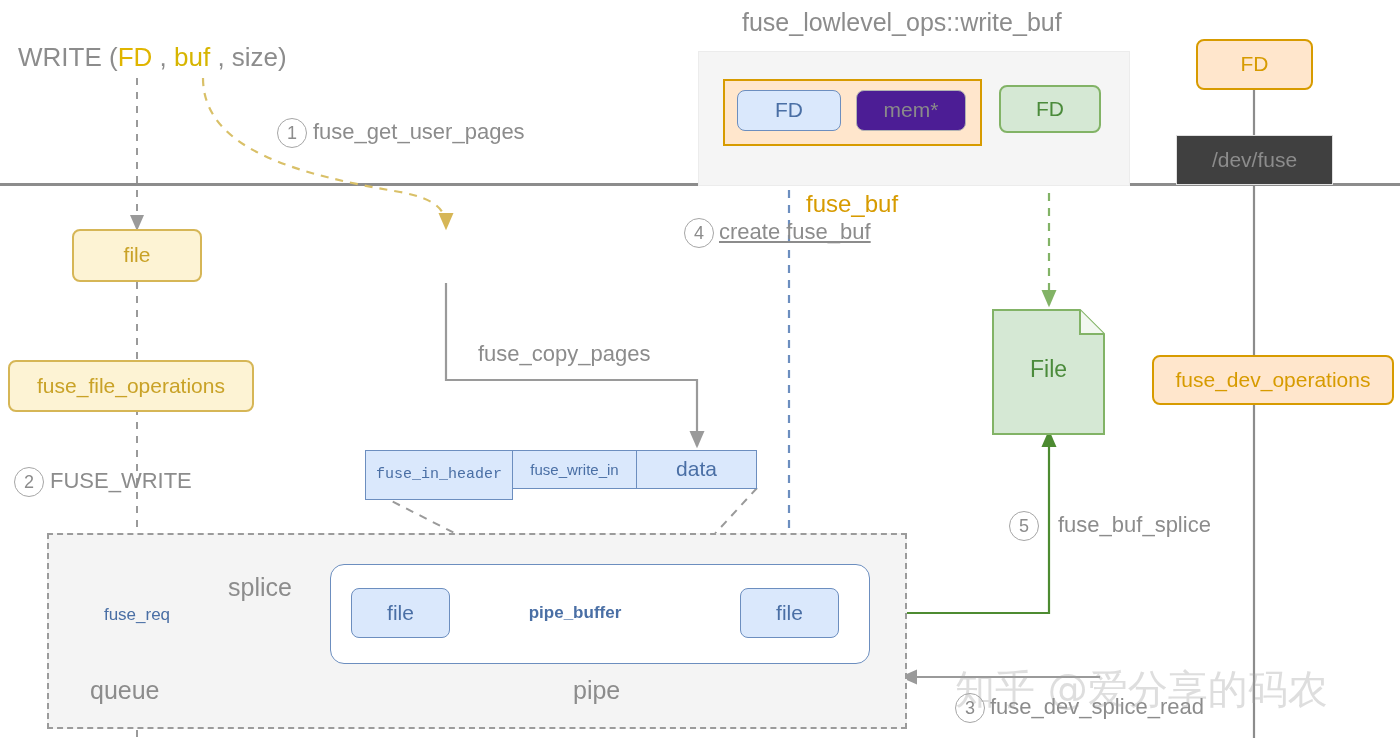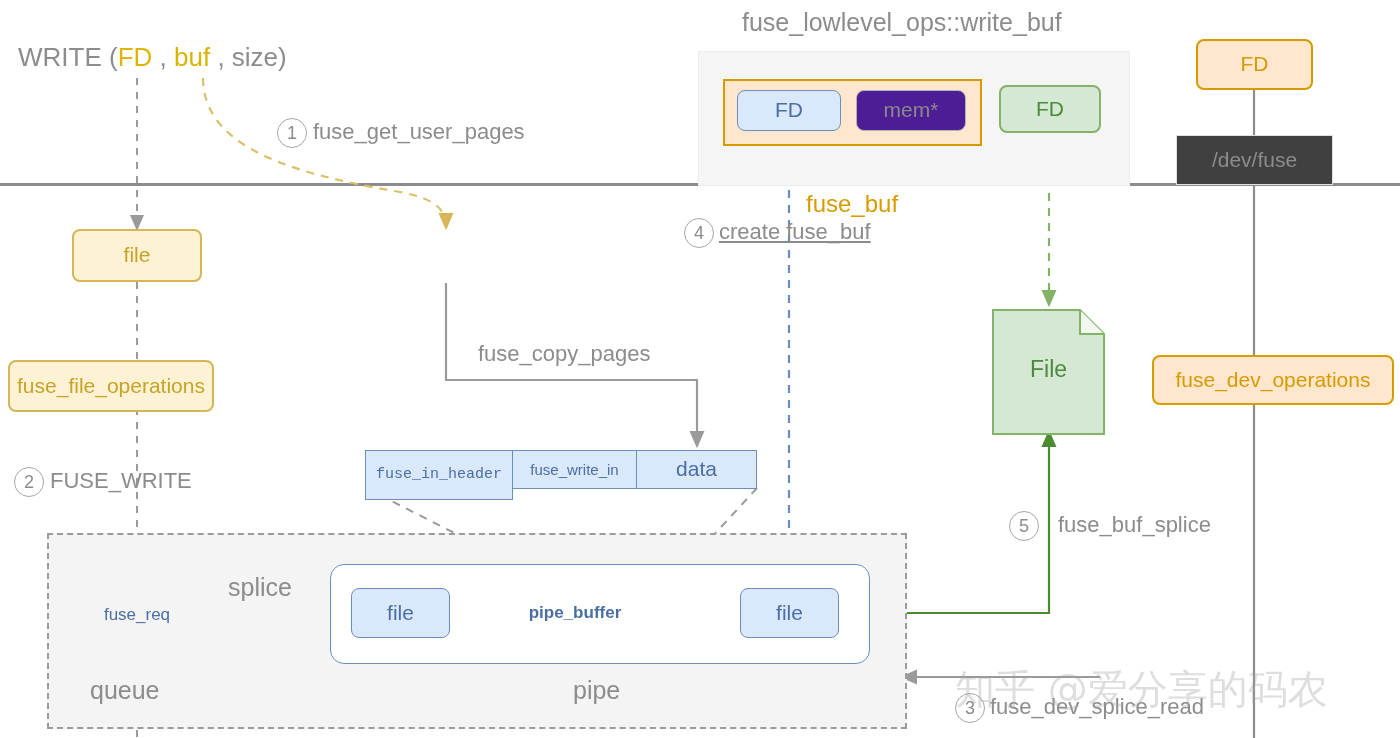--- a/index.html
+++ b/index.html
@@ -134,21 +134,21 @@
 
   <div class="node green" style="left:999px;top:85px;width:102px;height:48px;">FD</div>
 
   <div class="circle-num" style="left:684px;top:218px;">4</div>
   <div class="label" style="left:719px;top:219px;text-decoration:underline;">create  fuse_buf</div>
 
   <div class="node orange" style="left:1196px;top:39px;width:117px;height:51px;">FD</div>
   <div class="node grey-box" style="left:1176px;top:135px;width:157px;height:50px;">/dev/fuse</div>
 
   <div class="node yellow" style="left:72px;top:229px;width:130px;height:53px;">file</div>
-  <div class="node yellow" style="left:8px;top:360px;width:206px;height:52px;">fuse_file_operations</div>
+  <div class="node yellow" style="left:8px;top:360px;width:246px;height:52px;">fuse_file_operations</div>
 
   <div class="circle-num" style="left:14px;top:467px;">2</div>
   <div class="label" style="left:50px;top:468px;">FUSE_WRITE</div>
 
   <div class="label" style="left:478px;top:341px;">fuse_copy_pages</div>
 
   <div style="position:absolute;left:365px;top:450px;width:392px;height:39px;display:flex;">
     <div class="node blue-flat" style="position:relative;left:0;top:0;flex:0 0 148px;height:50px;font-family:Liberation Mono, monospace;">fuse_in_header</div>
     <div class="node blue-flat" style="position:relative;left:0;top:0;flex:0 0 124px;height:39px;border-left:none;">fuse_write_in</div>
     <div class="node blue-flat" style="position:relative;left:0;top:0;flex:1 1 auto;height:39px;border-left:none;font-size:21px;">data</div>

